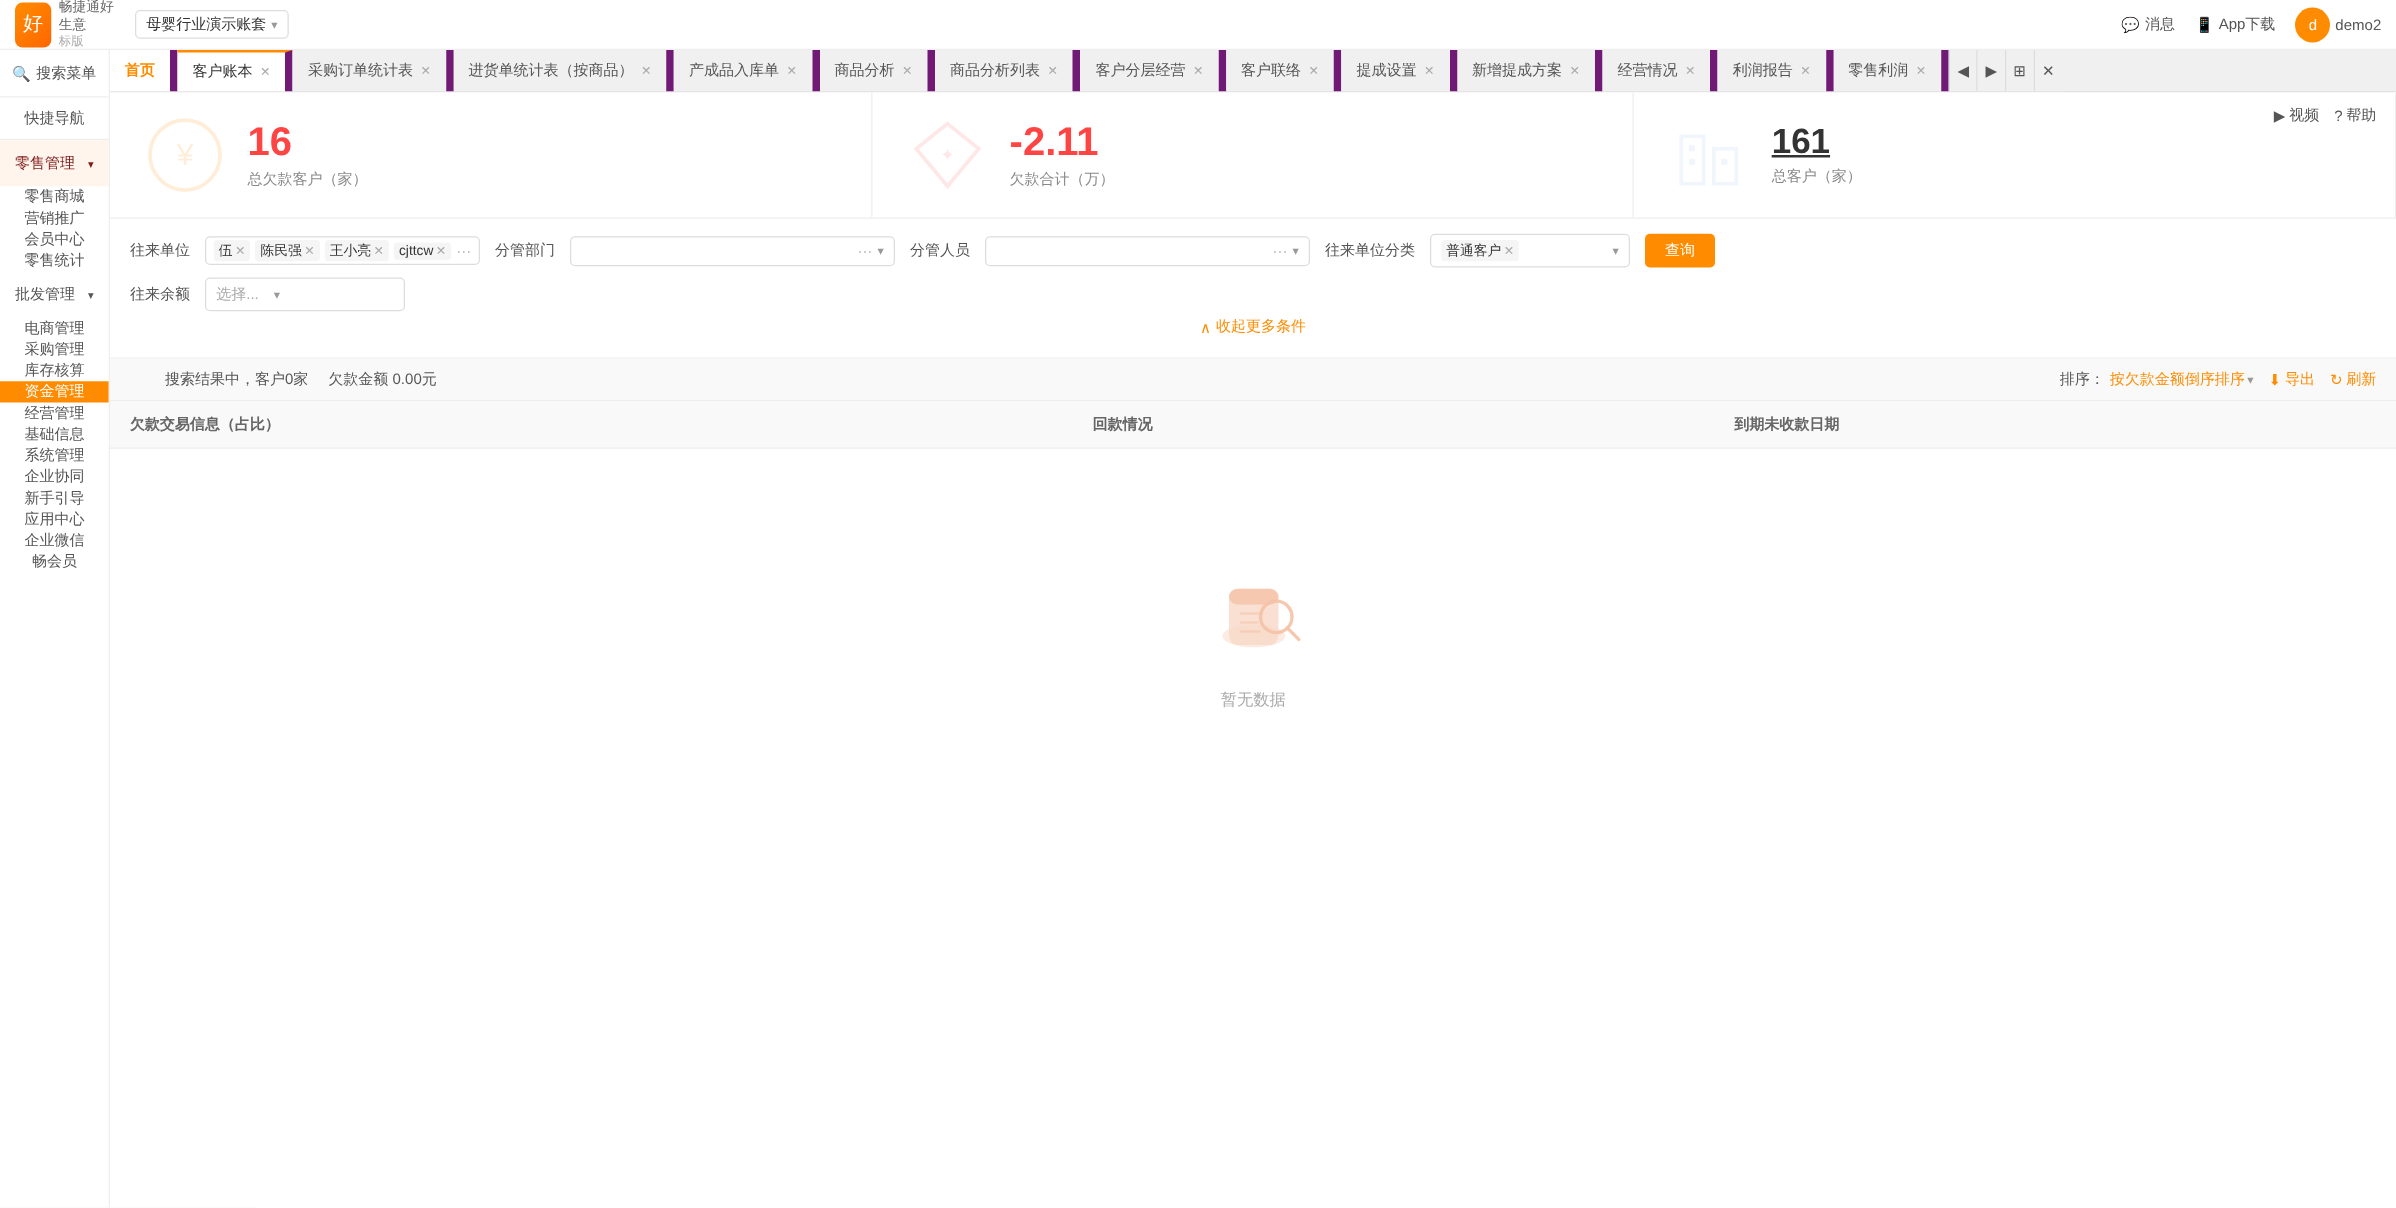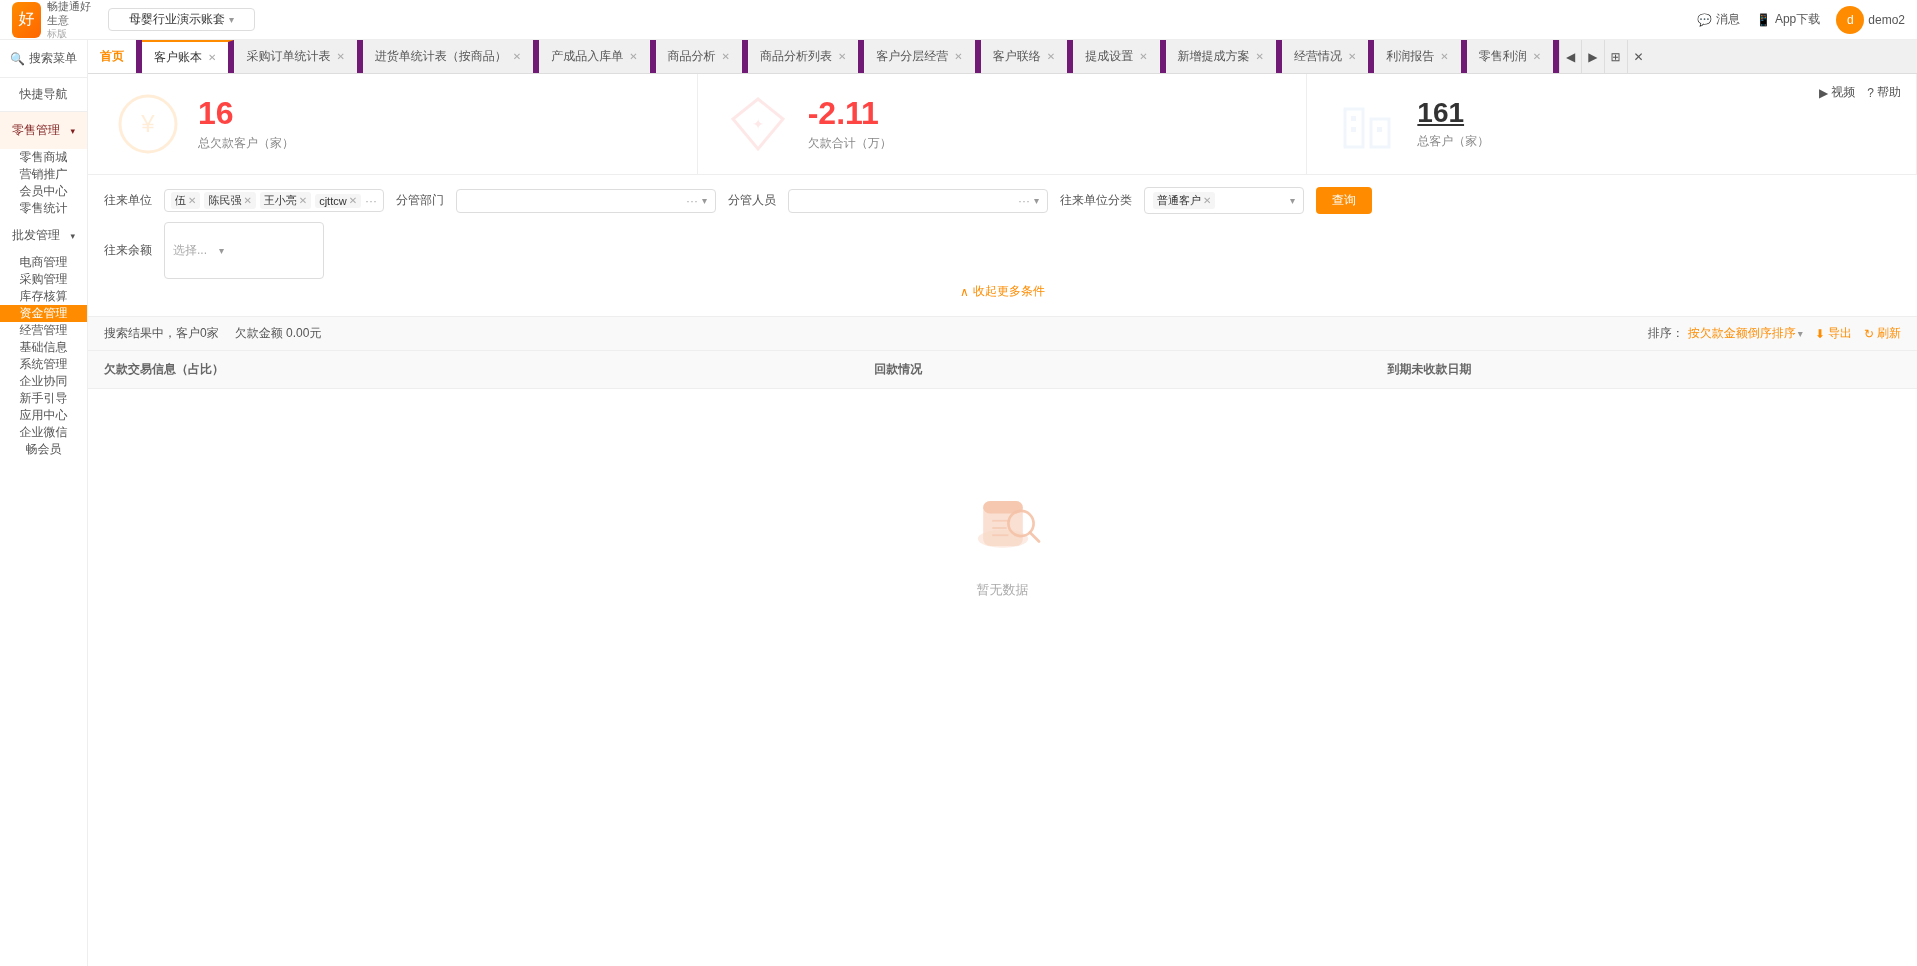--- a/index.html
+++ b/index.html
@@ -4,21 +4,21 @@
   <style>
     * { margin: 0; padding: 0; box-sizing: border-box; }
     body { font-family: 'Microsoft YaHei', Arial, sans-serif; font-size: 12px; background: #f5f5f5; color: #333; display: flex; flex-direction: column; height: 966px; overflow: hidden; }
 
     
     .top-bar { background: #fff; height: 40px; display: flex; align-items: center; padding: 0 12px; border-bottom: 1px solid #eee; justify-content: space-between; }
     .top-bar-left { display: flex; align-items: center; gap: 8px; }
     .logo-area { display: flex; align-items: center; gap: 6px; width: 88px; }
     .logo-icon { width: 36px; height: 36px; background: linear-gradient(135deg, #ff8c00, #ff6600); border-radius: 6px; display: flex; align-items: center; justify-content: center; color: white; font-size: 16px; }
     .logo-text { font-size: 11px; color: #666; line-height: 1.3; }
-    .selector-area { display: flex; align-items: center; gap: 4px; border: 1px solid #ddd; border-radius: 4px; padding: 2px 20px; cursor: pointer; font-size: 12px; color: #333; }
+    .selector-area { display: flex; align-items: center; gap: 4px; border: 1px solid #ddd; border-radius: 4px; padding: 2px 8px; cursor: pointer; font-size: 12px; color: #333; }
     .top-bar-right { display: flex; align-items: center; gap: 16px; font-size: 12px; color: #555; }
     .top-right-item { display: flex; align-items: center; gap: 4px; cursor: pointer; }
     .avatar { width: 28px; height: 28px; border-radius: 50%; background: #ff8c00; display: flex; align-items: center; justify-content: center; color: white; font-size: 12px; }
 
     
     .main-layout { display: flex; flex: 1; overflow: hidden; }
 
     
     .sidebar { width: 88px; background: #fff; border-right: 1px solid #eee; display: flex; flex-direction: column; overflow-y: auto; }
     .sidebar-search { padding: 10px 8px; border-bottom: 1px solid #eee; text-align: center; font-size: 12px; color: #555; cursor: pointer; display: flex; align-items: center; justify-content: center; gap: 4px; }
@@ -62,26 +62,26 @@
     .filter-tag-group { display: flex; align-items: center; gap: 4px; border: 1px solid #ddd; border-radius: 4px; padding: 2px 6px; background: #fff; min-width: 200px; }
     .filter-tag { display: flex; align-items: center; gap: 2px; background: #f5f5f5; border-radius: 3px; padding: 1px 4px; font-size: 11px; color: #333; }
     .filter-tag-close { color: #aaa; cursor: pointer; font-size: 10px; }
     .filter-more { color: #aaa; cursor: pointer; font-size: 12px; }
     .filter-select { display: flex; align-items: center; gap: 4px; border: 1px solid #ddd; border-radius: 4px; padding: 4px 8px; background: #fff; cursor: pointer; min-width: 180px; justify-content: space-between; font-size: 12px; color: #555; }
     .filter-select-wide { min-width: 260px; }
     .filter-select-tag { display: flex; align-items: center; gap: 2px; background: #f5f5f5; border-radius: 3px; padding: 1px 4px; font-size: 11px; color: #333; }
     .filter-btn-query { background: #ff8c00; color: white; border: none; border-radius: 4px; padding: 5px 16px; cursor: pointer; font-size: 12px; }
     .collapse-btn { display: flex; align-items: center; justify-content: center; gap: 4px; color: #ff8c00; font-size: 12px; cursor: pointer; }
     .filter-row-2 { display: flex; align-items: center; gap: 12px; }
-    .amount-filter { display: flex; align-items: center; gap: 12px; border: 1px solid #ddd; border-radius: 4px; padding: 19px 8px; background: #fff; cursor: pointer; min-width: 160px; font-size: 12px; color: #aaa; }
+    .amount-filter { display: flex; align-items: center; gap: 12px; border: 1px solid #ddd; border-radius: 4px; padding: 4px 8px; background: #fff; cursor: pointer; min-width: 160px; font-size: 12px; color: #aaa; }
     .collapse-row { display: flex; align-items: center; justify-content: center; padding: 4px 0; }
 
     
     .result-bar { background: #f9f9f9; border-bottom: 1px solid #eee; padding: 8px 16px; display: flex; align-items: center; justify-content: space-between; font-size: 12px; color: #555; }
-    .result-bar-left { display: flex; align-items: flex-end; gap: 16px; }
+    .result-bar-left { display: flex; align-items: flex-end; gap: 16px; margin-left: 28px; }
     .result-actions { display: flex; align-items: center; gap: 12px; }
     .result-action { display: flex; align-items: center; gap: 3px; cursor: pointer; color: #ff8c00; }
     .sort-area { display: flex; align-items: center; gap: 4px; }
     .sort-select { display: flex; align-items: center; gap: 2px; cursor: pointer; color: #ff8c00; }
 
     
     .table-header { display: flex; align-items: center; background: #f9f9f9; border-bottom: 1px solid #eee; padding: 10px 16px; font-size: 12px; color: #666; font-weight: bold; }
     .table-col-customer { flex: 2.5; }
     .table-col-debt { flex: 3; }
     .table-col-payment { flex: 2; }

